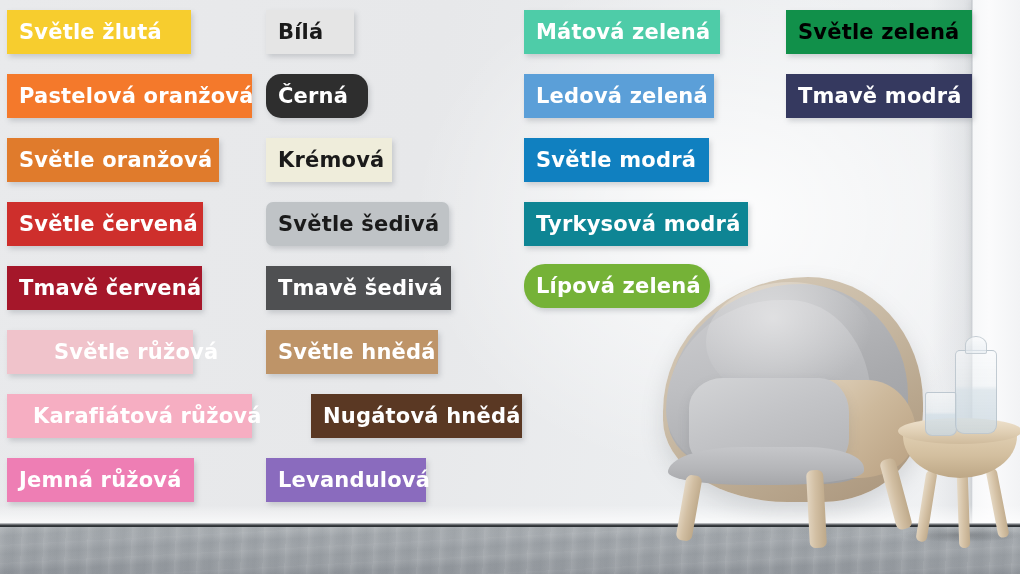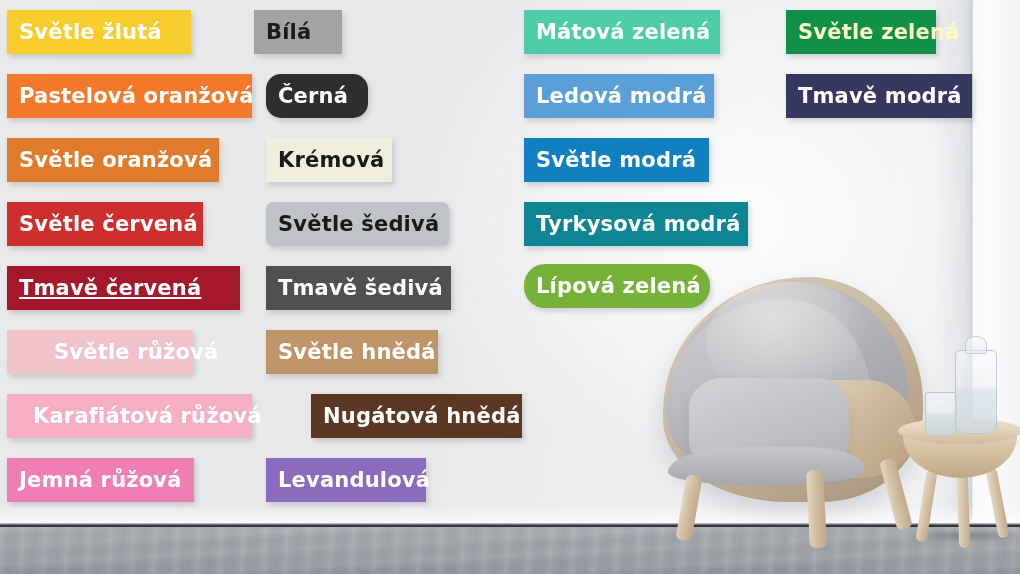--- a/index.html
+++ b/index.html
@@ -240,34 +240,34 @@
 
   <div class="tumbler"></div>
   <div class="carafe"></div>
   <div class="carafe-neck"></div>
 
   <div id="labels-layer">
       <div class="label" style="left: 7px; top: 10px; width: 184px; background: rgb(247, 205, 46); color: rgb(255, 255, 255);">Světle žlutá</div>
       <div class="label" style="left: 7px; top: 74px; width: 245px; background: rgb(244, 121, 43); color: rgb(255, 255, 255);">Pastelová oranžová</div>
       <div class="label" style="left: 7px; top: 138px; width: 212px; background: rgb(224, 123, 44); color: rgb(255, 255, 255);">Světle oranžová</div>
       <div class="label" style="left: 7px; top: 202px; width: 196px; background: rgb(206, 47, 44); color: rgb(255, 255, 255);">Světle červená</div>
-      <div class="label" style="left: 7px; top: 266px; width: 233px; background: rgb(165, 23, 42); color: rgb(255, 255, 255); text-decoration: underline;">Tmavě červená</div>
+      <div class="label" style="left: 7px; top: 266px; width: 195px; background: rgb(165, 23, 42); color: rgb(255, 255, 255);">Tmavě červená</div>
       <div class="label" style="left: 7px; top: 330px; width: 186px; background: rgb(240, 195, 203); color: rgb(255, 255, 255); padding-left: 47px;">Světle růžová</div>
       <div class="label" style="left: 7px; top: 394px; width: 245px; background: rgb(246, 174, 194); color: rgb(255, 255, 255); padding-left: 26px;">Karafiátová růžová</div>
       <div class="label" style="left: 7px; top: 458px; width: 187px; background: rgb(238, 126, 180); color: rgb(255, 255, 255);">Jemná růžová</div>
-      <div class="label" style="left: 254px; top: 10px; width: 88px; background: #a3a3a3; color: rgb(26, 26, 26);">Bílá</div>
+      <div class="label" style="left: 266px; top: 10px; width: 88px; background: #e5e5e5; color: rgb(26, 26, 26);">Bílá</div>
       <div class="label" style="left: 266px; top: 74px; width: 102px; background: rgb(46, 46, 46); color: rgb(255, 255, 255); border-radius: 15px;">Černá</div>
       <div class="label" style="left: 266px; top: 138px; width: 126px; background: rgb(239, 237, 219); color: rgb(26, 26, 26);">Krémová</div>
       <div class="label" style="left: 266px; top: 202px; width: 183px; background: rgb(191, 195, 198); color: rgb(26, 26, 26); border-radius: 7px;">Světle šedivá</div>
       <div class="label" style="left: 266px; top: 266px; width: 185px; background: rgb(79, 80, 82); color: rgb(255, 255, 255);">Tmavě šedivá</div>
       <div class="label" style="left: 266px; top: 330px; width: 172px; background: rgb(190, 148, 104); color: rgb(255, 255, 255);">Světle hnědá</div>
       <div class="label" style="left: 266px; top: 394px; width: 211px; background: rgb(90, 56, 35); color: rgb(255, 255, 255); margin-left: 45px;">Nugátová hnědá</div>
       <div class="label" style="left: 266px; top: 458px; width: 160px; background: rgb(138, 107, 190); color: rgb(255, 255, 255); text-align: center;">Levandulová</div>
       <div class="label" style="left: 524px; top: 10px; width: 196px; background: rgb(78, 204, 168); color: rgb(255, 255, 255);">Mátová zelená</div>
-      <div class="label" style="left: 524px; top: 74px; width: 190px; background: rgb(91, 159, 216); color: rgb(255, 255, 255);">Ledová modrá</div>
+      <div class="label" style="left: 524px; top: 74px; width: 190px; background: rgb(91, 159, 216); color: rgb(255, 255, 255);">Ledová zelená</div>
       <div class="label" style="left: 524px; top: 138px; width: 185px; background: rgb(16, 128, 192); color: rgb(255, 255, 255);">Světle modrá</div>
       <div class="label" style="left: 524px; top: 202px; width: 224px; background: rgb(14, 133, 148); color: rgb(255, 255, 255);">Tyrkysová modrá</div>
       <div class="label" style="left: 524px; top: 264px; width: 186px; background: rgb(117, 178, 55); color: rgb(255, 255, 255); border-radius: 21px;">Lípová zelená</div>
-      <div class="label" style="left: 786px; top: 10px; width: 150px; background: rgb(17, 144, 74); color: #fef9c3;">Světle zelená</div>
+      <div class="label" style="left: 786px; top: 10px; width: 186px; background: rgb(17, 144, 74); color: #000000;">Světle zelená</div>
       <div class="label" style="left: 786px; top: 74px; width: 186px; background: rgb(53, 57, 95); color: rgb(255, 255, 255);">Tmavě modrá</div>
     </div>
 
 </div>
 
 </body></html>

